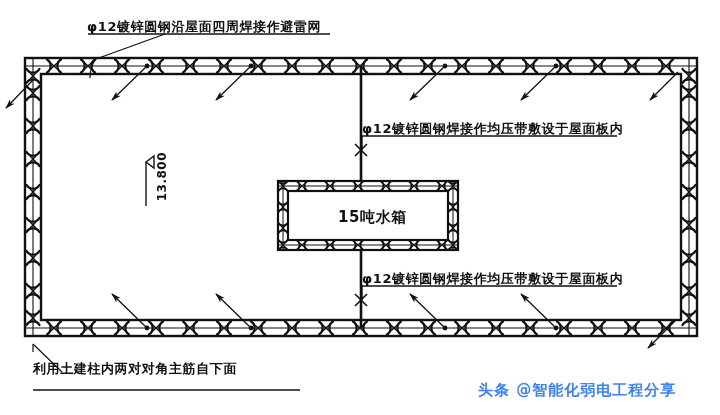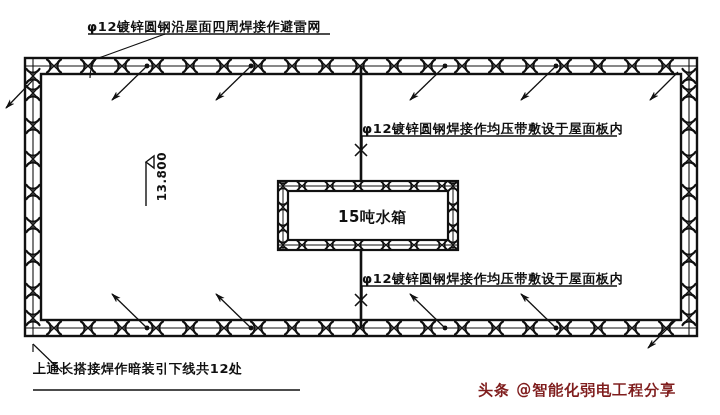--- a/index.html
+++ b/index.html
@@ -67,21 +67,21 @@
     writing-mode: vertical-rl;
     text-orientation: mixed;
     transform: rotate(180deg);
     letter-spacing: 0.5px;
   }
   .watermark {
     position: absolute;
     left: 478px;
     top: 381px;
     font-size: 15px;
-    color: #7f1d1d;
+    color: #3b82f6;
     font-weight: 600;
     letter-spacing: 1px;
     white-space: nowrap;
   }
 </style>
 </head>
 <body>
 
 <div id="stage">
 
@@ -306,18 +306,18 @@
 
   <div class="lbl lbl-mid-upper">φ12镀锌圆钢焊接作均压带敷设于屋面板内</div>
 
   <div class="lbl lbl-mid-lower">φ12镀锌圆钢焊接作均压带敷设于屋面板内</div>
 
   <div class="lbl lbl-tank">15吨水箱</div>
 
   <div class="lbl lbl-elev">13.800</div>
 
   <div class="lbl lbl-bl">
-    <div>上通长搭接焊作暗装引下线共12处</div>
+    <div>利用土建柱内两对对角主筋自下面</div>
   </div>
 
   <div class="watermark">头条 @智能化弱电工程分享</div>
 
 </div>
 
 </body></html>

